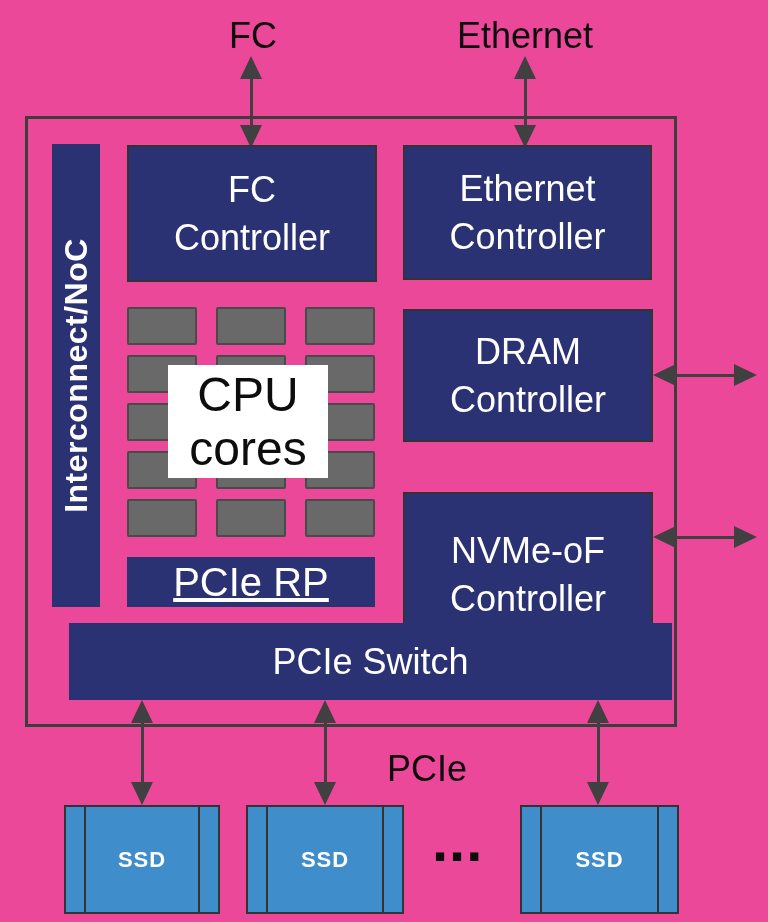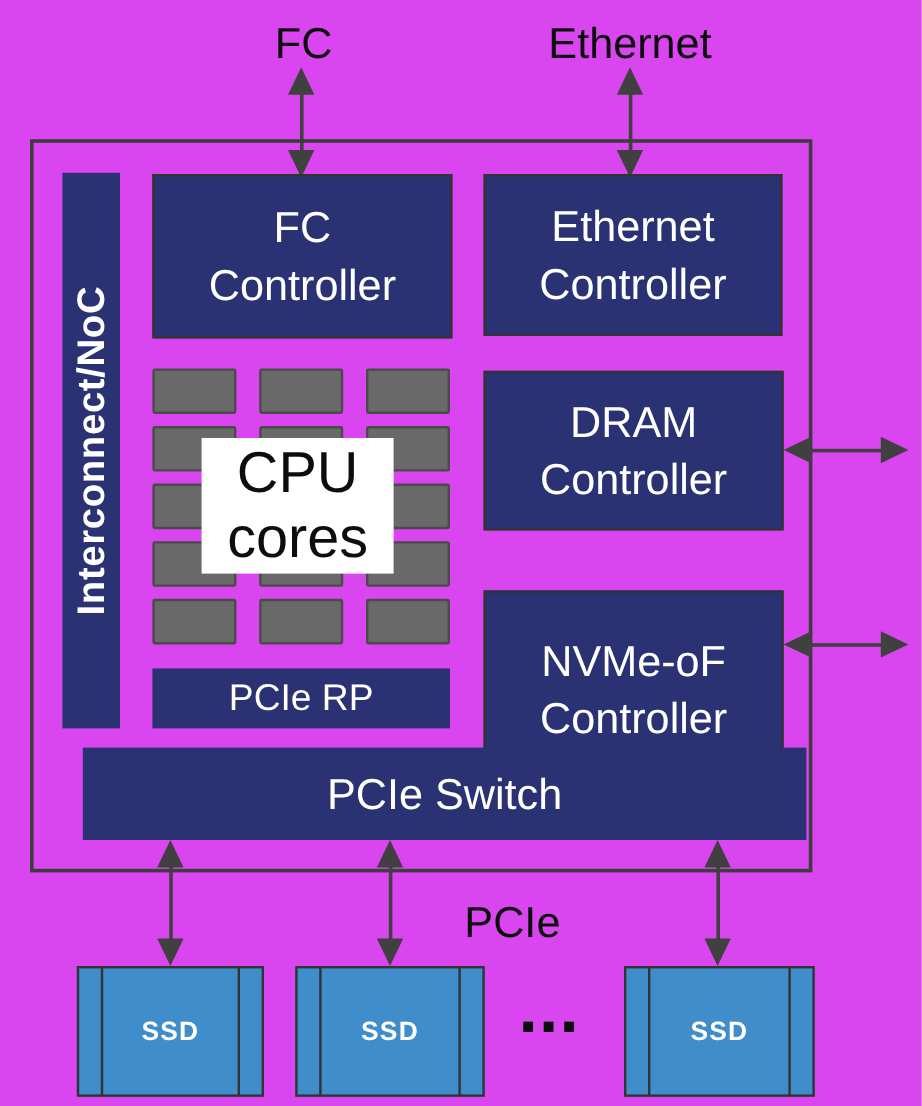--- a/index.html
+++ b/index.html
@@ -2,21 +2,21 @@
 <html style="--navy: #2b3274; --box-border: #333333; --outer-border: #3d3d3d; --core-gray: #696969; --core-border: #4a4a4a; --ssd-blue: #3f8dca; --arrow: #404040; --ink: #0d0d0d;"><head>
 <meta charset="utf-8">
 <style>
   * { margin: 0; padding: 0; box-sizing: border-box; }
   html, body { background: #ffffff; }
   body {
     font-family: "Liberation Sans", "DejaVu Sans", sans-serif;
     width: 768px; height: 922px; overflow: hidden;
   }
   .canvas {
-    position: relative; width: 768px; height: 922px; background: #d946ef;
+    position: relative; width: 768px; height: 922px; background: #ec4899;
   }
   .abs { position: absolute; }
 
   
   .port-label {
     font-size: 36px; color: var(--ink, #0d0d0d); text-align: center;
     white-space: nowrap;
   }
   .lbl-fc   { left: 203px; top: 15px; width: 100px; }
   .lbl-eth  { left: 445px; top: 15px; width: 160px; }
@@ -40,21 +40,21 @@
   .noc-bar { left: 52px; top: 144px; width: 48px; height: 463px; }
   .noc-bar .vert {
     transform: rotate(-90deg); white-space: nowrap;
     font-size: 32px; font-weight: bold; letter-spacing: 0.5px;
   }
   .fc-ctrl   { left: 127px; top: 145px; width: 250px; height: 137px; }
   .eth-ctrl  { left: 403px; top: 145px; width: 249px; height: 135px; }
   .dram-ctrl { left: 403px; top: 309px; width: 250px; height: 133px; }
   .nvme-ctrl { left: 403px; top: 472px; width: 250px; height: 165px; margin-top: 20px; }
   .pcie-rp   { left: 127px; top: 557px; width: 248px; height: 50px; }
-  .pcie-rp .block-label { font-size: 31px; line-height: 34px; }
+  .pcie-rp .block-label { font-size: 40px; line-height: 34px; text-decoration: underline; }
   .pcie-switch { left: 50px; top: 623px; width: 603px; height: 77px; margin-left: 19px; }
 
   
   .cpu-grid {
     left: 127px; top: 307px; width: 248px; height: 230px;
     display: grid;
     grid-template-columns: repeat(3, 70px);
     grid-template-rows: repeat(5, 38px);
     justify-content: space-between; align-content: space-between;
   }

